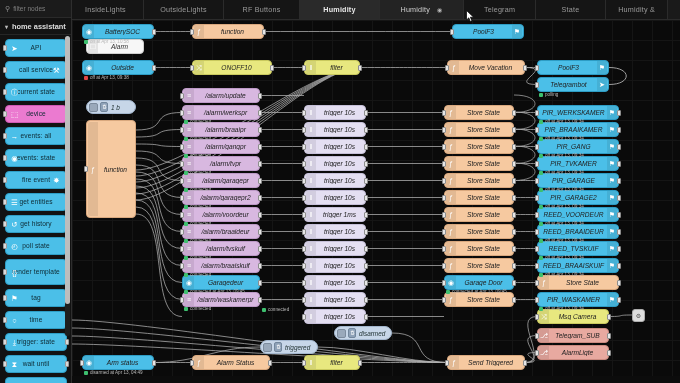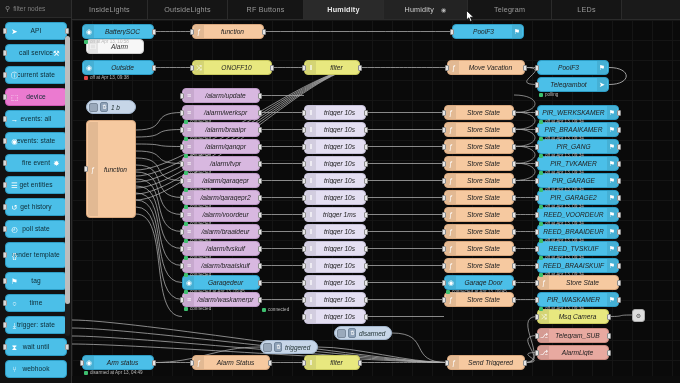--- a/index.html
+++ b/index.html
@@ -38,21 +38,21 @@
   #tabbar .tb-right {
     margin-left: auto; display: flex; align-items: center; gap: 7px;
     padding: 0 6px; color: #b6b6b6; font-size: 8px;
   }
   .tab-widths-1 { width: 76px; }
   .tab-widths-2 { width: 80px; }
   .tab-widths-3 { width: 76px; text-align: right; }
   .tab-widths-4 { width: 72px; }
   .tab-widths-5 { width: 80px; }
   .tab-widths-6 { width: 84px; }
-  .tab-widths-7 { width: 84px; }
+  .tab-widths-7 { width: 72px; }
   .tab-widths-8 { width: 70px; }
   .tab-widths-9 { width: 62px; }
 
   
   #cursor {
     position: absolute; left: 466px; top: 10px; width: 9px; height: 13px;
     pointer-events: none; z-index: 90;
   }
 
   
@@ -216,37 +216,44 @@
           <span>Humidity</span>
         </div>
         <div class="tab tab-widths-6 hover">
           <span>Humidity</span>
           <span class="eye">◉</span>
         </div>
         <div class="tab tab-widths-7">
           <span>Telegram</span>
         </div>
         <div class="tab tab-widths-8">
-          <span>LEDs</span>
+          <span>State</span>
+        </div>
+        <div class="tab tab-widths-9">
+          <span>Humidity &amp;</span>
         </div>
       </div>
     <div class="tb-right">
       
       
     </div>
   </div>
 
   <svg id="cursor" viewBox="0 0 9 13">
     <path d="M0.5 0.5 L0.5 10 L2.8 7.8 L4.3 11.5 L5.9 10.8 L4.4 7.2 L7.6 7.2 Z" fill="#ffffff" stroke="#000000" stroke-width="0.7"></path>
   </svg>
 
   <div id="palette">
     <div id="pal-search">
       <span class="mag">⚲</span>
       <span class="ph">filter nodes</span>
+    </div>
+    <div id="pal-cat">
+      <span class="chev">▾</span>
+      <span>home assistant</span>
     </div>
     <div id="pal-list">
         <div class="pnode">
           <span class="port-l"></span>
           <span class="port-r"></span>
           <span class="pic">➤</span>
           <span style="display: block; width: 100%;">API</span>
         </div>
         <div class="pnode">
           <span class="port-l"></span>

